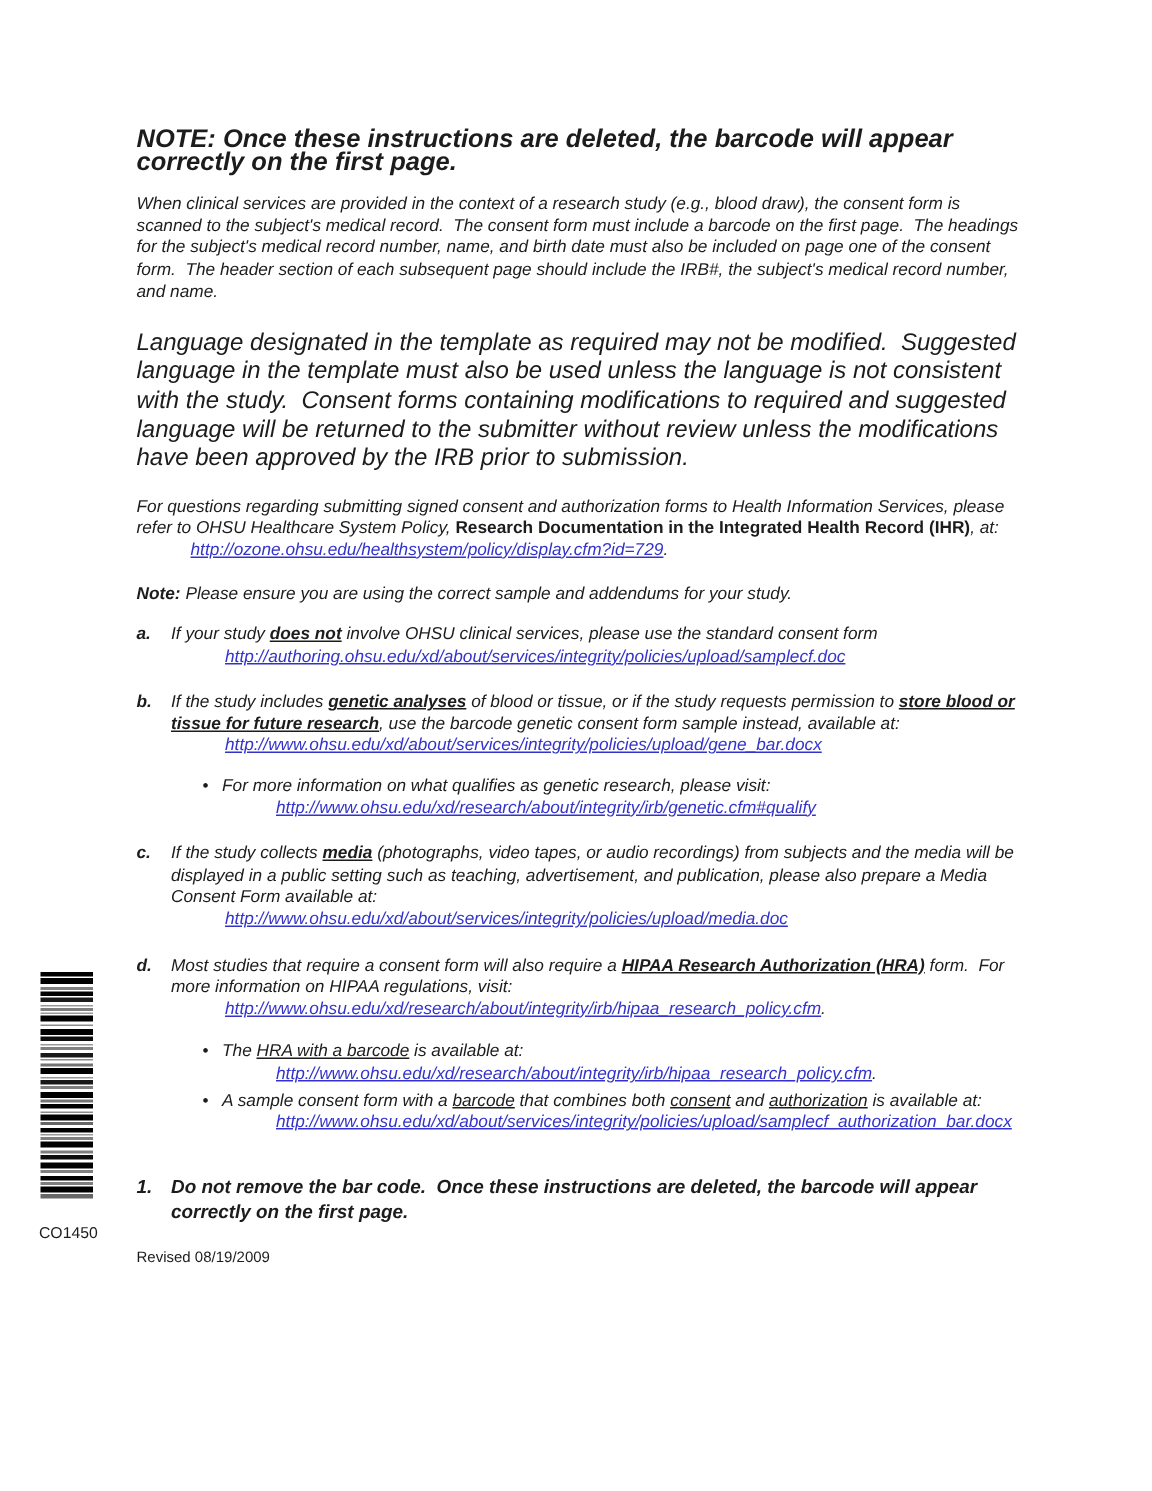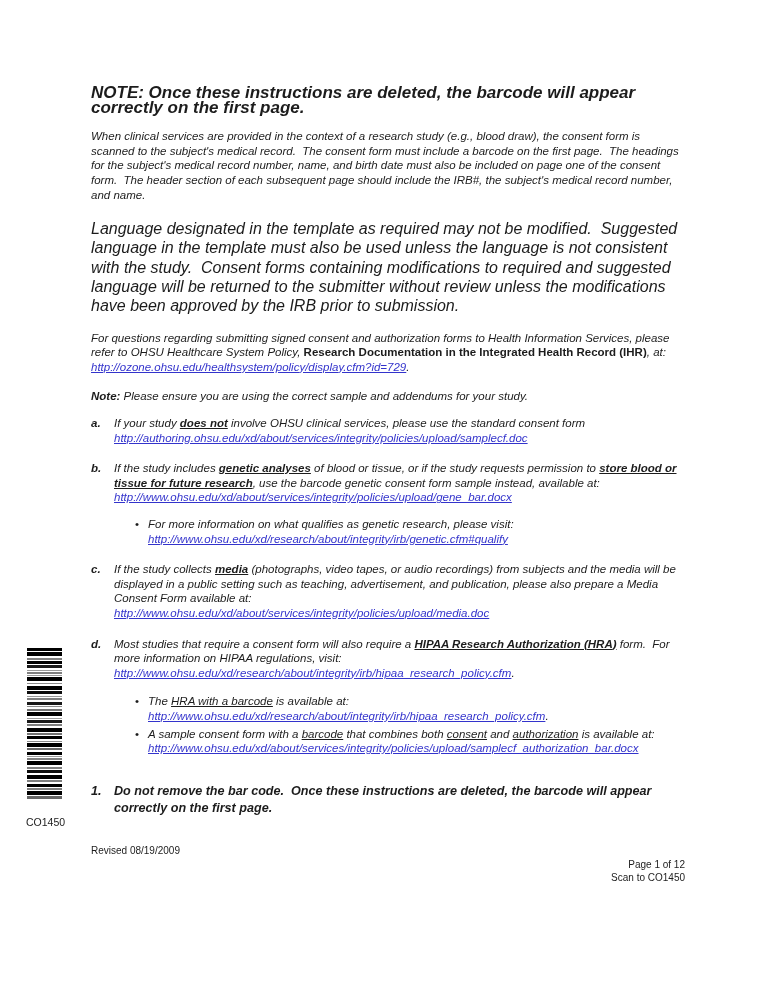--- a/index.html
+++ b/index.html
@@ -9,36 +9,36 @@
   }
   .content { position:absolute; left:91px; top:86px; width:594px; }
 
   .title { font-size:18px; font-style:italic; font-weight:bold; margin:0 0 19px 0; }
   .note-bold { font-size:17px; font-style:italic; font-weight:bold; margin:0 0 14px 0; line-height:14.6px; }
   .body-sm { font-size:11.5px; font-style:italic; margin:0 0 15px 0; line-height:14.6px; }
   .body-lg { font-size:16px; font-style:italic; margin:0 0 15px 0; line-height:19.3px; }
   .upright-bold { font-style:normal; font-weight:bold; }
   .bold-ul { font-weight:bold; text-decoration:underline; }
   .ul { text-decoration:underline; }
-  .doc-link { color:#3333cc; text-decoration:underline; font-style:italic; cursor:pointer; overflow-wrap:anywhere; }
+  .doc-link { color:#3333cc; text-decoration:underline; font-style:italic; cursor:pointer; overflow-wrap:anywhere;margin-left:36px; }
   .link-line { display:block; }
 
   .alpha-item { display:flex; margin:0 0 16px 0; font-size:11.5px; font-style:italic; line-height:14.6px; }
   .alpha-marker { flex:none; width:23px; font-weight:bold; }
   .item-body { flex:1; }
 
   .bullet-list { margin-top:12px; }
   .bullet-item { display:flex; padding-left:44px; font-size:11.5px; font-style:italic; line-height:14.6px; }
   .bullet-marker { flex:none; width:13px; font-style:normal; }
   .bullet-body { flex:1; }
 
   .final-item { display:flex; font-size:12.6px; font-style:italic; font-weight:bold; line-height:17px; margin-top:27px; }
   .final-marker { flex:none; width:23px; }
 
-  .footer-left { font-size:10px; margin-top:28px; }
+  .footer-left { font-size:10px; margin-top:16px; }
   .footer-right { text-align:right; font-size:10px; line-height:13.5px; margin-top:2px; }
 
   .barcode { position:absolute; left:27px; top:648px; width:35px; }
   .bc-bar { width:100%; background:#000; }
   .barcode-label { position:absolute; left:26px; top:816px; font-size:10.5px; }
 </style>
 </head>
 <body>
 
 <div class="page">
@@ -159,19 +159,15 @@
         </div>
       </div>
     </div>
 
     <div class="final-item">
       <span class="final-marker">1.</span>
       <div>Do not remove the bar code.&nbsp; Once these instructions are deleted, the barcode will appear correctly on the first page.</div>
     </div>
 
     <div class="footer-left">Revised 08/19/2009</div>
-    <div class="footer-right">
-      <div>Page 1 of 12</div>
-      <div>Scan to CO1450</div>
-    </div>
 
   </div>
 </div>
 
 </body></html>

